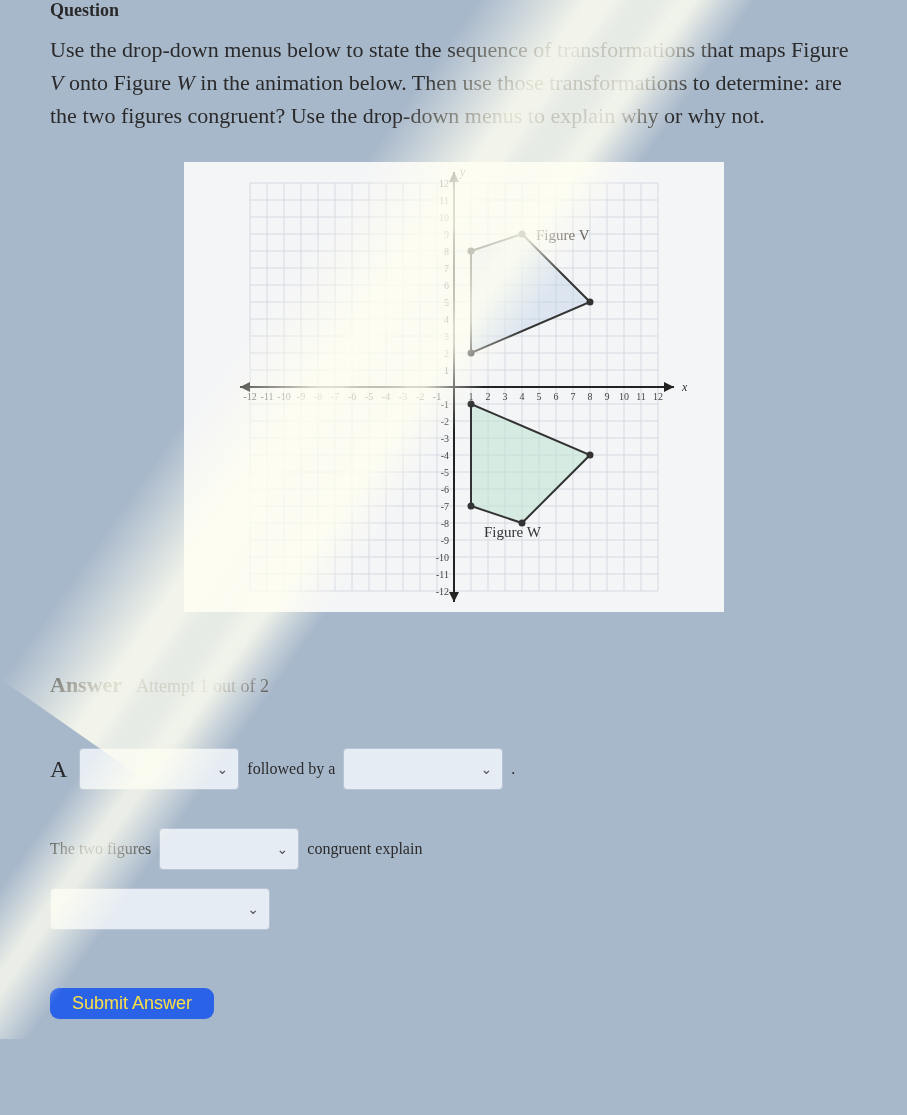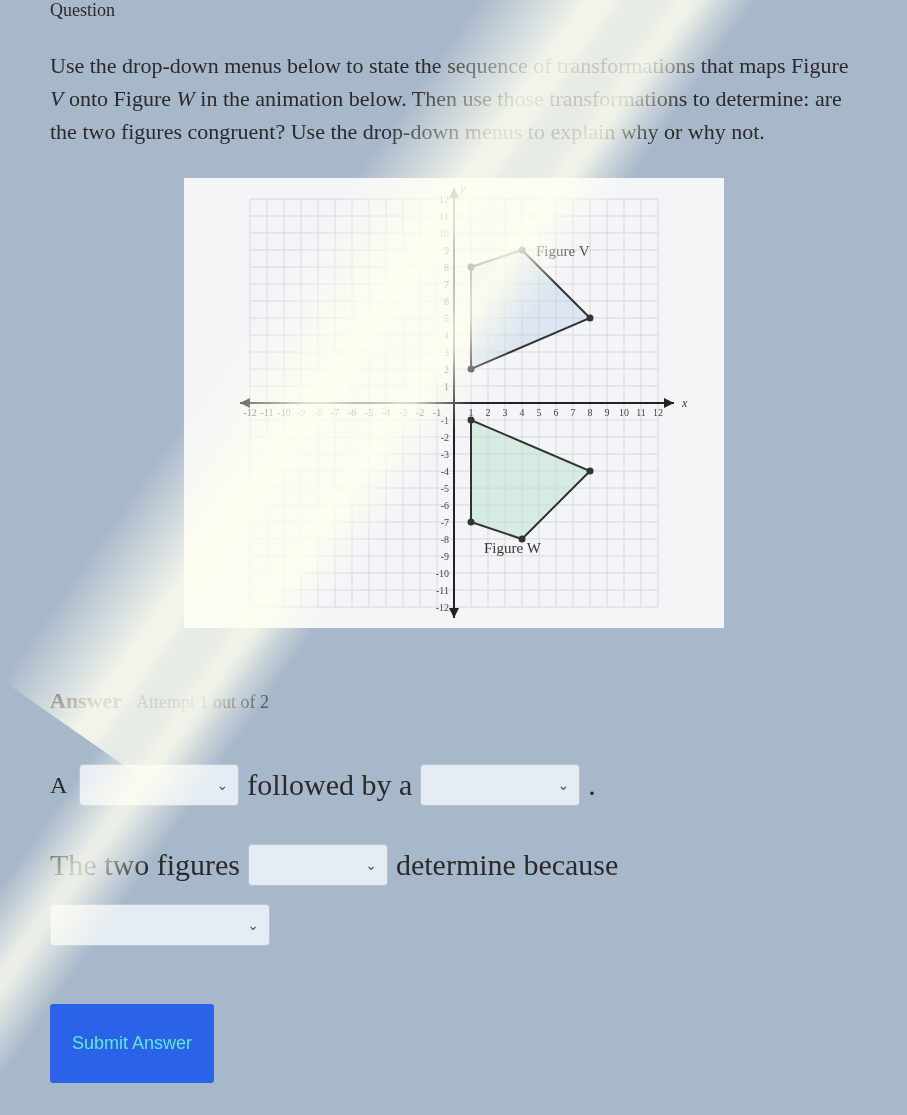--- a/index.html
+++ b/index.html
@@ -6,23 +6,23 @@
     body {
       font-family: Georgia, 'Times New Roman', serif;
       background: #a8b8cb;
       width: 907px;
       padding: 0 50px 20px;
       color: #2a2a2a;
       position: relative;
       overflow: hidden;
     }
     .header-label {
-      font-weight: normal;
+      font-weight: bold;
       font-size: 18px;
-      margin-bottom: 28px;
+      margin-bottom: 12px;
     }
     .question-text {
       font-size: 22px;
       line-height: 1.5;
       margin-bottom: 30px;
     }
     .figure-container {
       display: flex;
       justify-content: center;
       margin: 20px 0 60px;
@@ -64,32 +64,32 @@
       border: 1px solid #b8c4d4;
       border-radius: 4px;
       padding: 0 10px;
       cursor: pointer;
     }
     .dropdown.wide { min-width: 220px; }
     .dropdown .chevron {
       font-size: 14px;
       color: #555;
     }
-    .static-text { font-size: 30px; }
+    .static-text { font-size: 16px; }
     .prefix-a {
       font-size: 24px;
       margin-right: 4px;
     }
     .submit-btn {
       background: #2b63e8;
-      color: #5eead4;
+      color: #fde047;
       font-size: 18px;
-      padding: 29px 22px;
+      padding: 5px 22px;
       border: none;
-      border-radius: 3px;
+      border-radius: 9px;
       cursor: pointer;
       margin-top: 20px;
     }
     
     .glare {
       position: absolute;
       top: -100px;
       left: -300px;
       width: 1800px;
       height: 200px;
@@ -261,21 +261,21 @@
         <span class="chevron">⌄</span>
       </div>
       <span class="static-text">.</span>
     </div>
 
     <div class="answer-row">
       <span class="static-text">The two figures</span>
       <div class="dropdown" style="min-width:140px;">
         <span class="chevron">⌄</span>
       </div>
-      <span class="static-text">determine because</span>
+      <span class="static-text">congruent explain</span>
     </div>
 
     <div class="answer-row" style="margin-top:-20px;">
       <div class="dropdown wide">
         <span class="chevron">⌄</span>
       </div>
     </div>
   </div>
 
   <button class="submit-btn">Submit Answer</button>

